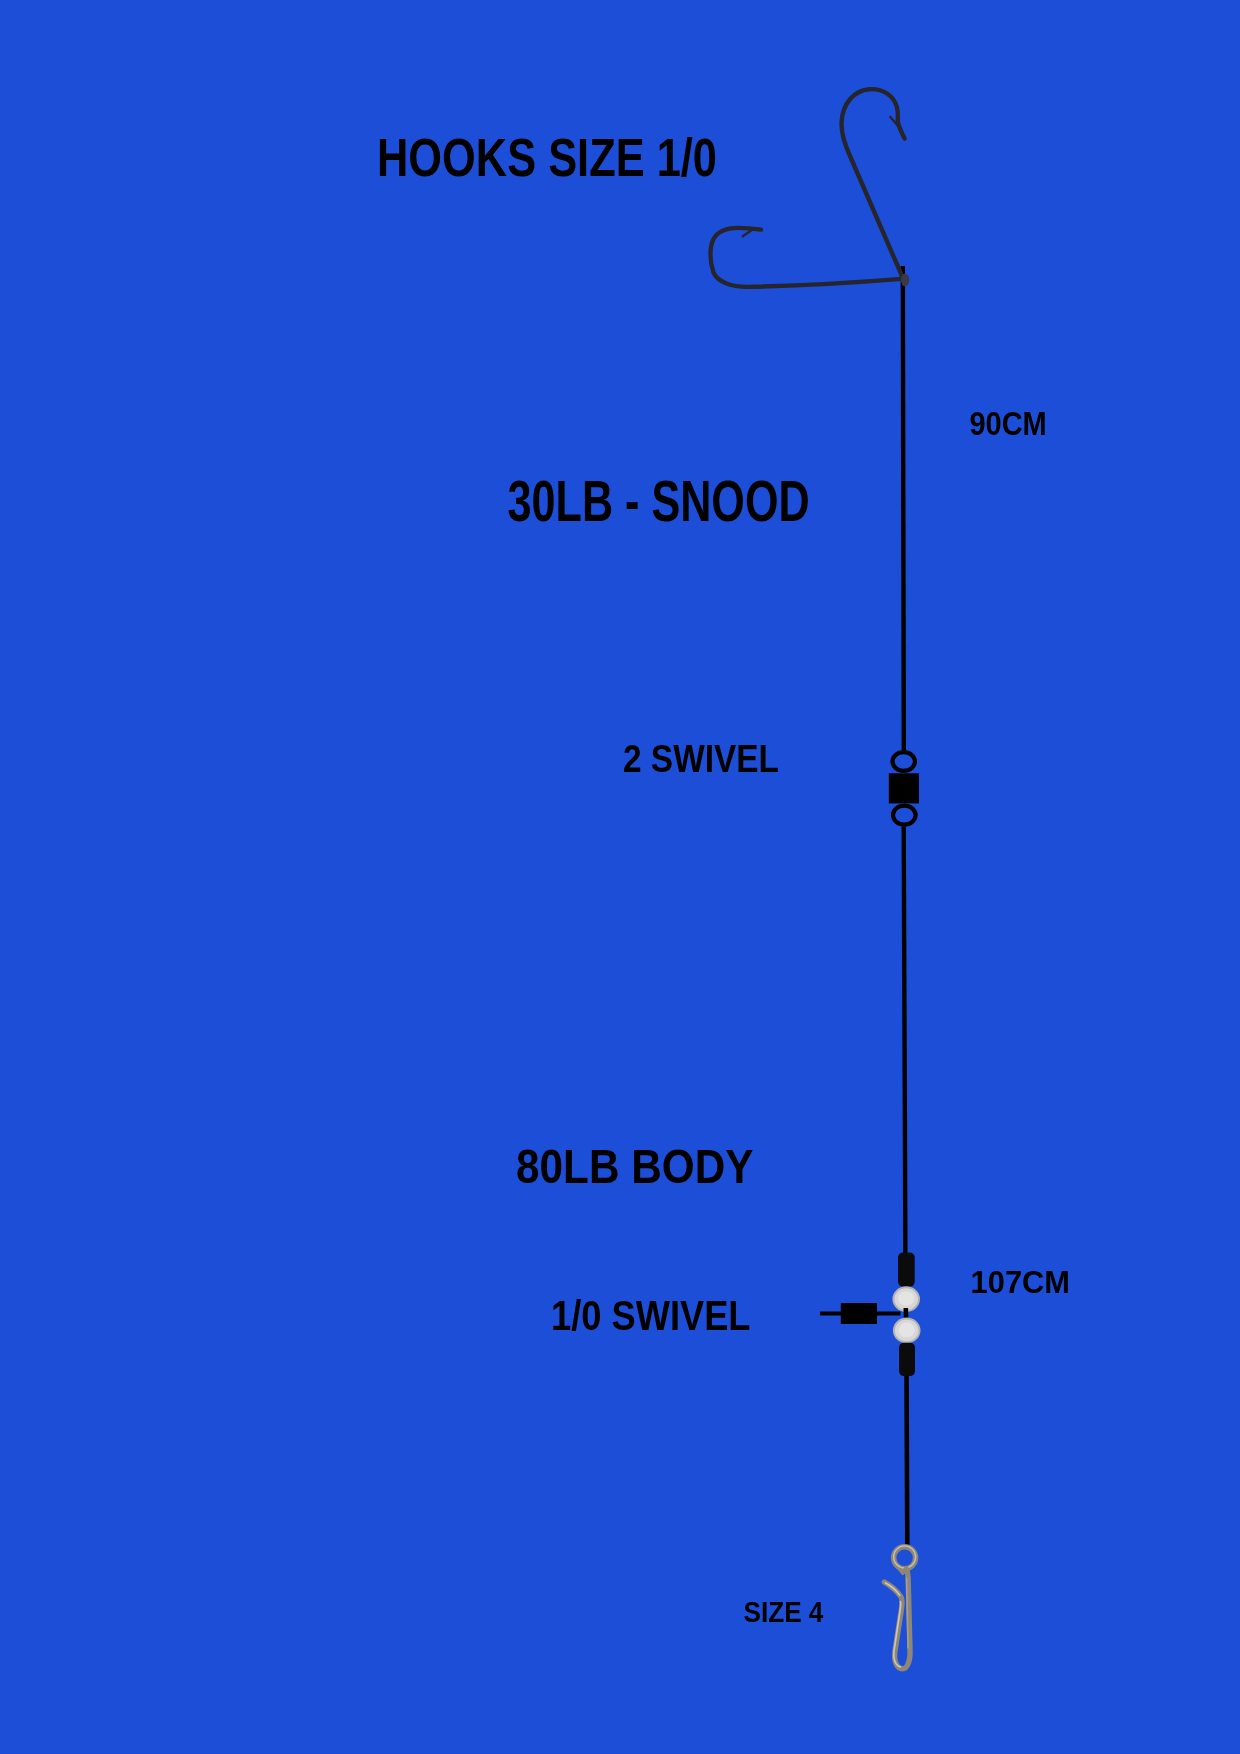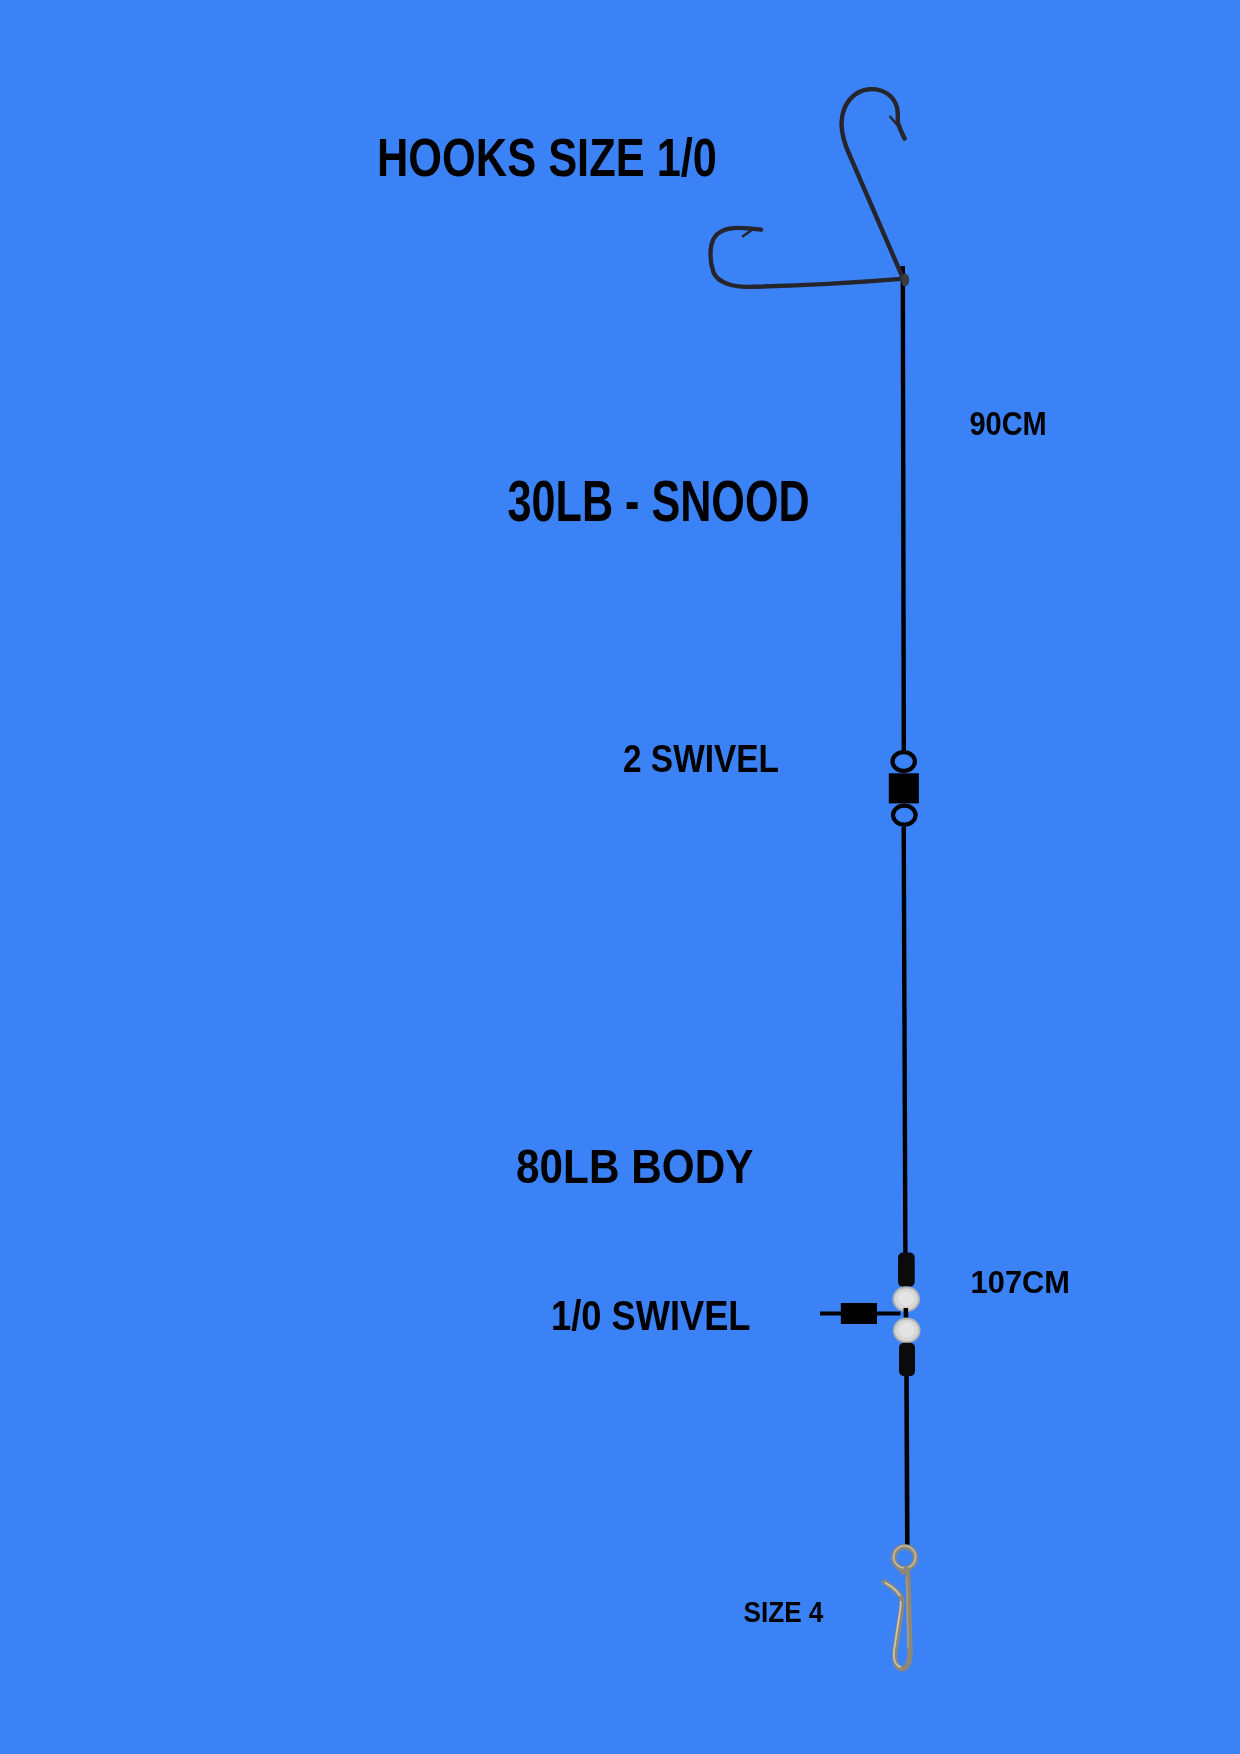--- a/index.html
+++ b/index.html
@@ -1,16 +1,16 @@
 <!DOCTYPE html>
 <html><head>
 <meta charset="utf-8">
 <style>
 html,body{margin:0;padding:0;background:#ffffff;}
-#page{position:relative;width:1240px;height:1754px;background:#3b82f6;overflow:hidden;}
+#page{position:relative;width:1240px;height:1754px;background:#1d4ed8;overflow:hidden;}
 </style>
 </head>
 <body>
 <div id="page">
 <svg width="1240" height="1754" viewBox="0 0 1240 1754" font-family="Liberation Sans, sans-serif" font-weight="bold" fill="#000000">
 
 <text x="377" y="175.6" font-size="53" textLength="340" lengthAdjust="spacingAndGlyphs">HOOKS SIZE 1/0</text>
 
 <line x1="902.8" y1="266" x2="903.8" y2="750" stroke="#000000" stroke-width="4.4"></line>
 

